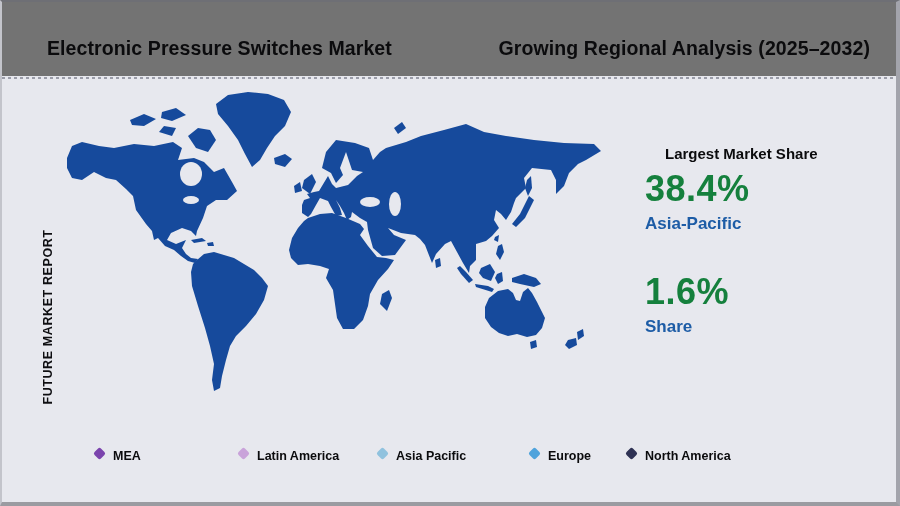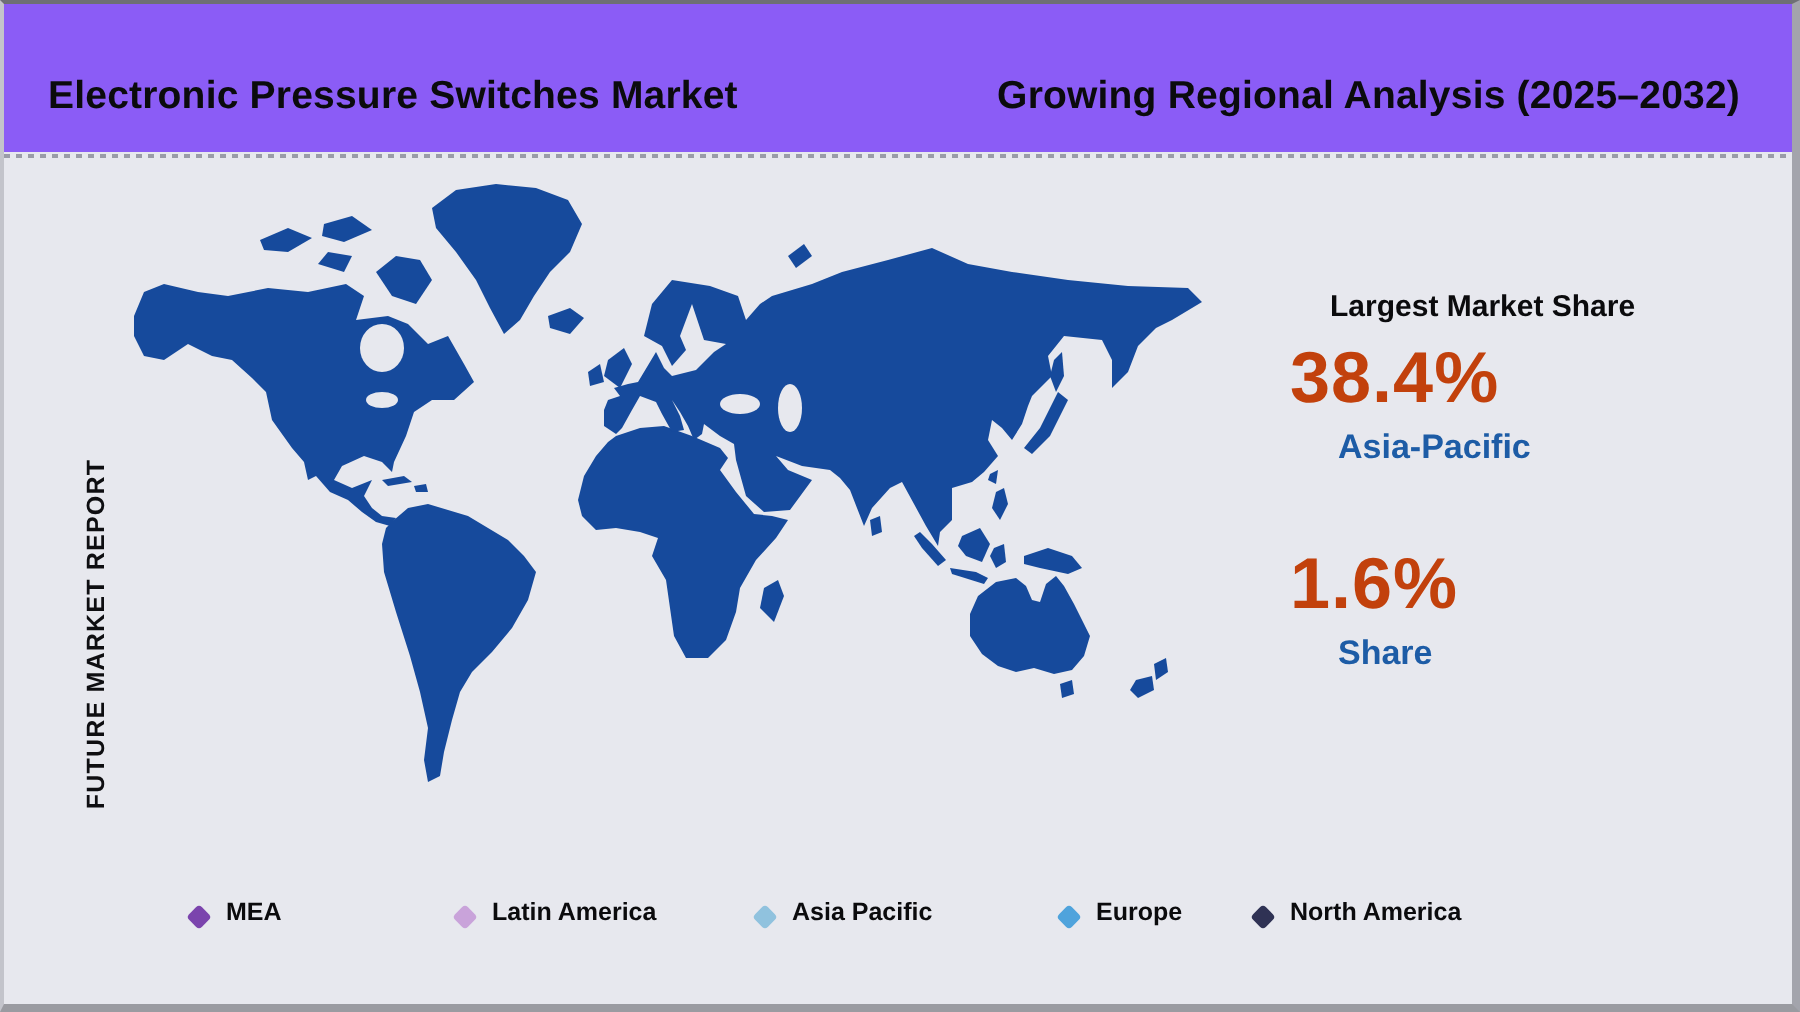--- a/index.html
+++ b/index.html
@@ -5,41 +5,41 @@
   html,body{margin:0;padding:0;background:#c9cad1;}
   .frame{
     position:relative; width:900px; height:506px; box-sizing:border-box;
     background:#e7e8ee; overflow:hidden;
     border-top:2px solid #6e6f75; border-left:2px solid #c3c4cb;
     border-right:4px solid #a3a4ac; border-bottom:4px solid #9a9ba1;
     font-family:"Liberation Sans", sans-serif;
   }
   .header{
     position:absolute; top:0; left:0; width:100%; height:74px;
-    background:#8b5cf6; display:flex; align-items:center;
-    justify-content:space-between; box-sizing:border-box; padding:18px 26px 0 22px;
+    background:#737373; display:flex; align-items:center;
+    justify-content:space-between; box-sizing:border-box; padding:18px 26px 0 45px;
   }
   .title{ font-size:19.5px; font-weight:bold; color:#0b0b0d; letter-spacing:.1px; }
   .dotted-line{
     position:absolute; top:74px; left:0; width:100%; height:3px;
     background-image:repeating-linear-gradient(90deg,#9a9ca8 0 3px,transparent 3px 6px);
     background-size:6px 2px; background-repeat:repeat-x; background-position:0 1px;
   }
   .watermark{
     position:absolute; left:46px; top:315px; transform:translate(-50%,-50%) rotate(-90deg);
     font-size:12.5px; font-weight:bold; color:#0e0e11; letter-spacing:.6px; white-space:nowrap;
   }
   .map{ position:absolute; left:62px; top:86px; }
   .stats{ position:absolute; left:643px; top:143px; width:245px; }
   .stat-block{ margin-bottom:40px; }
   .stat-label{ font-size:15px; font-weight:bold; color:#0b0b0d; margin-bottom:9px;margin-left:20px; }
-  .stat-value{ font-size:36px; font-weight:bold; color:#c2410c; letter-spacing:.5px; line-height:1; margin-bottom:7px; }
-  .stat-region{ font-size:17px; font-weight:bold; color:#1d5ca6;margin-left:24px; }
+  .stat-value{ font-size:36px; font-weight:bold; color:#15803d; letter-spacing:.5px; line-height:1; margin-bottom:7px; }
+  .stat-region{ font-size:17px; font-weight:bold; color:#1d5ca6; }
   .legend{ position:absolute; top:447px; left:0; width:100%; height:20px; }
-  .legend-item{ position:absolute; display:flex; align-items:flex-end; gap:9px; }
+  .legend-item{ position:absolute; display:flex; align-items:flex-start; gap:9px; }
   .legend-dot{ width:9px; height:9px; transform:rotate(45deg); border-radius:2px; flex:0 0 auto; }
   .legend-label{ font-size:12.5px; font-weight:bold; color:#0b0b0d; white-space:nowrap; }
 </style>
 </head>
 <body>
 
 <div class="frame">
 
   <div class="header">
     <div class="title">Electronic Pressure Switches Market</div>
@@ -124,21 +124,21 @@
       <div class="stat-value">1.6%</div>
       <div class="stat-region">Share</div>
     </div>
   </div>
 
   <div class="legend">
     <div class="legend-item" style="left:93px">
       <span class="legend-dot" style="background-color: rgb(123, 68, 173);"></span>
       <span class="legend-label">MEA</span>
     </div>
-    <div class="legend-item" style="left:226px">
+    <div class="legend-item" style="left:237px">
       <span class="legend-dot" style="background-color: rgb(201, 163, 218);"></span>
       <span class="legend-label">Latin America</span>
     </div>
     <div class="legend-item" style="left:376px">
       <span class="legend-dot" style="background-color: rgb(144, 194, 222);"></span>
       <span class="legend-label">Asia Pacific</span>
     </div>
     <div class="legend-item" style="left:528px">
       <span class="legend-dot" style="background-color: rgb(79, 163, 220);"></span>
       <span class="legend-label">Europe</span>

